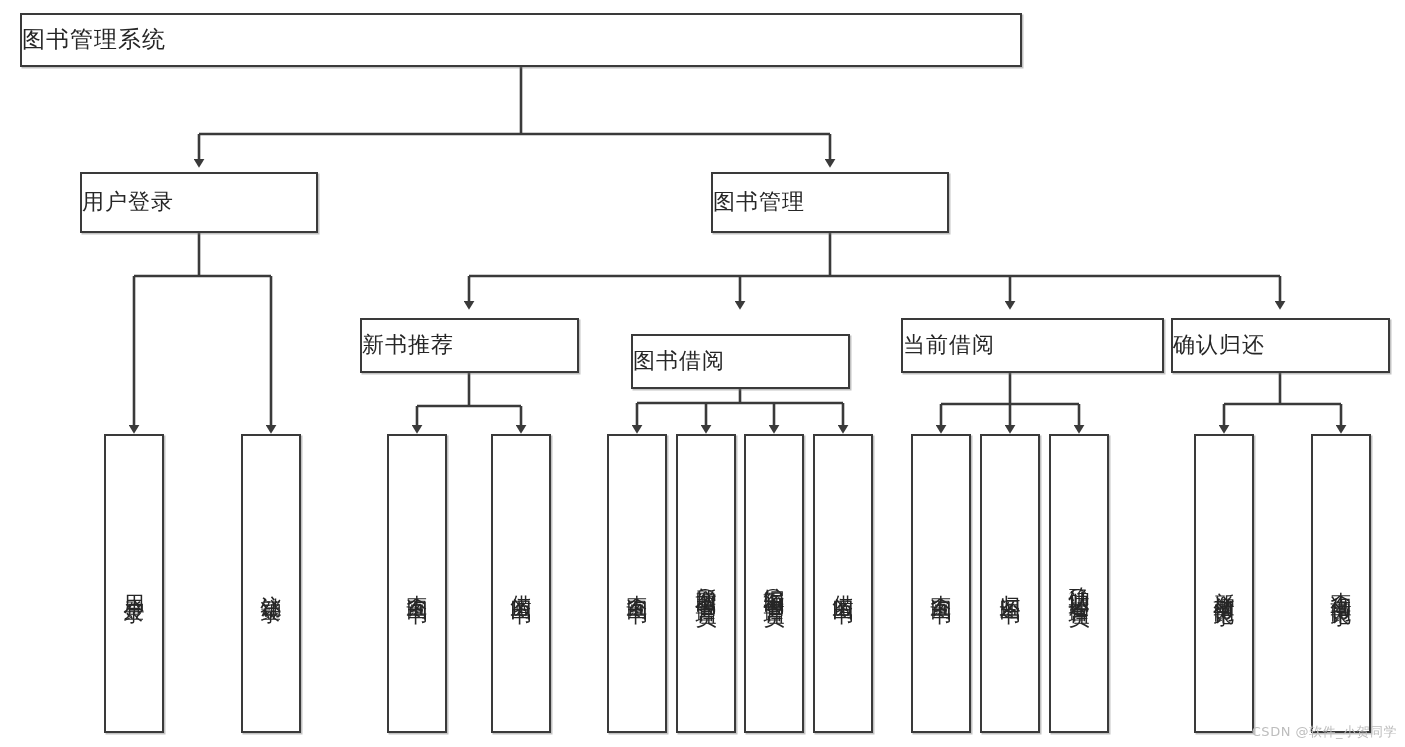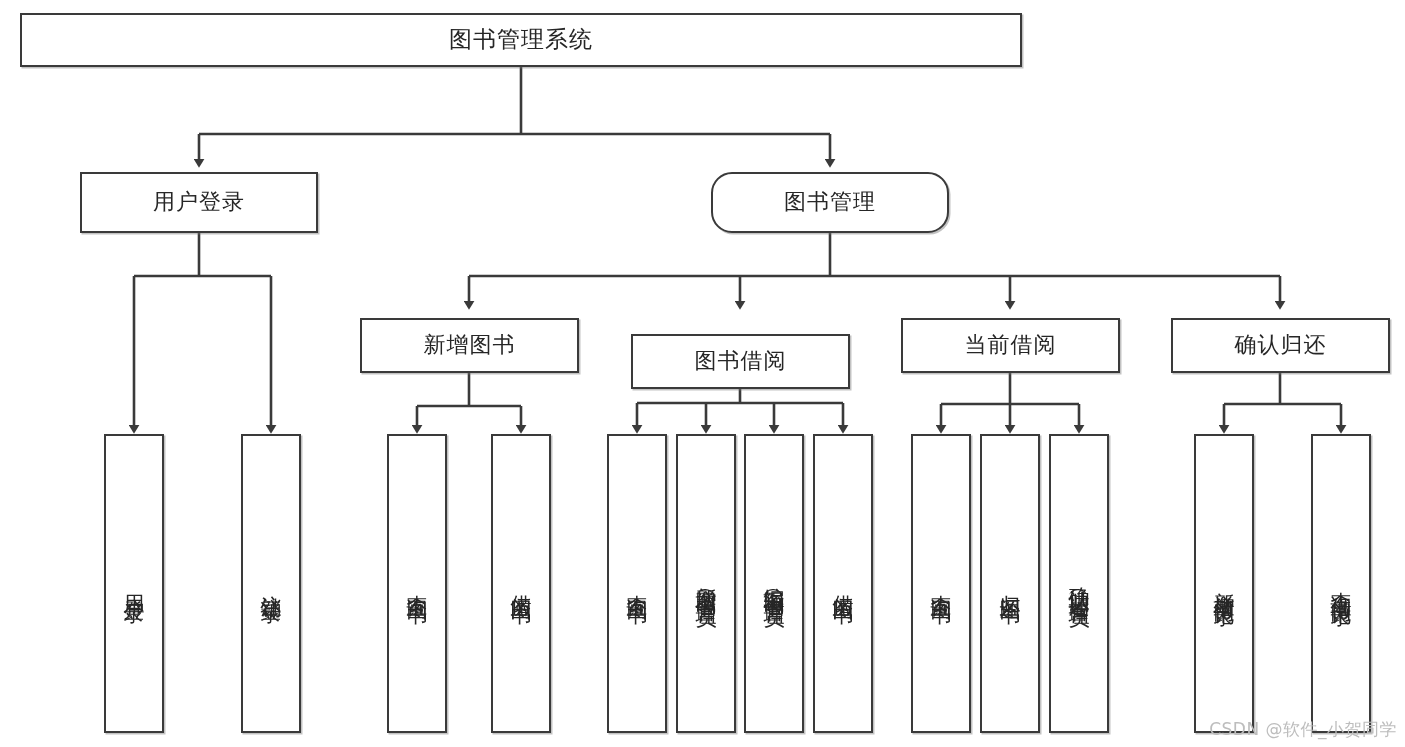--- a/index.html
+++ b/index.html
@@ -25,21 +25,21 @@
     height: 747px;
     pointer-events: none;
   }
   .node {
     position: absolute;
     box-sizing: border-box;
     border: 2px solid #3a3a3a;
     background: #ffffff;
     display: flex;
     align-items: center;
-    justify-content: center;
+    justify-content: flex-start;
     color: #262626;
     box-shadow: 1.5px 1.5px 0 0 rgba(120,120,120,0.45);
   }
   .node.horizontal {
     font-size: 22px;
     letter-spacing: 1px;
     line-height: 1.2;
   }
   .node.vertical {
     writing-mode: vertical-rl;
@@ -52,21 +52,21 @@
     justify-content: center;
     text-align: center;
   }
   .node.root {
     font-size: 23px;
   }
   .watermark {
     position: absolute;
     right: 8px;
     bottom: 6px;
-    font-size: 17px;
+    font-size: 13px;
     color: #bdbdbd;
     letter-spacing: 0.5px;
     white-space: nowrap;
     font-family: "DejaVu Sans", "Liberation Sans", sans-serif;
   }
 </style>
 </head>
 <body>
 
 <div id="canvas">
@@ -122,33 +122,33 @@
   </svg>
 
   <div class="node horizontal root" style="left:20px; top:13px; width:1002px; height:54px;">
     <span>图书管理系统</span>
   </div>
 
   <div class="node horizontal" style="left:80px; top:172px; width:238px; height:61px;">
     <span>用户登录</span>
   </div>
 
-  <div class="node horizontal" style="left:711px; top:172px; width:238px; height:61px;border-radius:21px;">
+  <div class="node horizontal" style="left:711px; top:172px; width:238px; height:61px;">
     <span>图书管理</span>
   </div>
 
   <div class="node horizontal" style="left:360px; top:318px; width:219px; height:55px;">
-    <span>新增图书</span>
+    <span>新书推荐</span>
   </div>
 
   <div class="node horizontal" style="left:631px; top:318px; width:219px; height:55px;margin-top:16px;">
     <span>图书借阅</span>
   </div>
 
-  <div class="node horizontal" style="left:901px; top:318px; width:219px; height:55px;">
+  <div class="node horizontal" style="left:901px; top:318px; width:263px; height:55px;">
     <span>当前借阅</span>
   </div>
 
   <div class="node horizontal" style="left:1171px; top:318px; width:219px; height:55px;">
     <span>确认归还</span>
   </div>
 
   <div class="node vertical" style="left:104px; top:434px; width:60px; height:299px;">
     <span>用户登录</span>
   </div>

